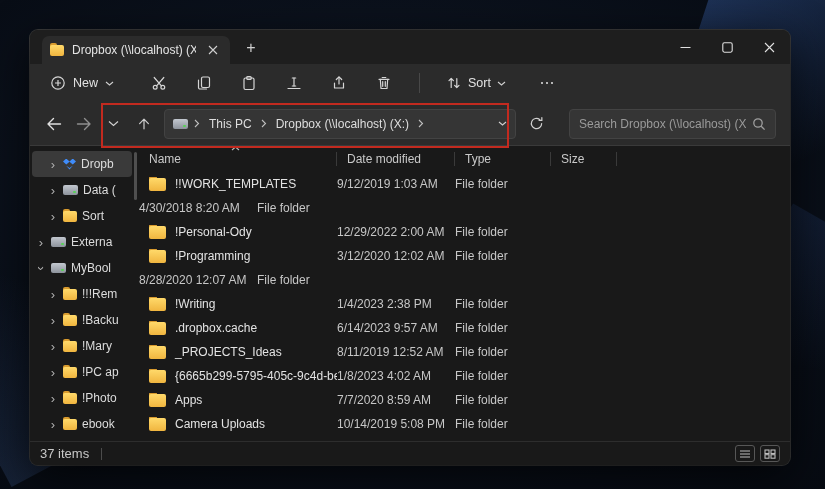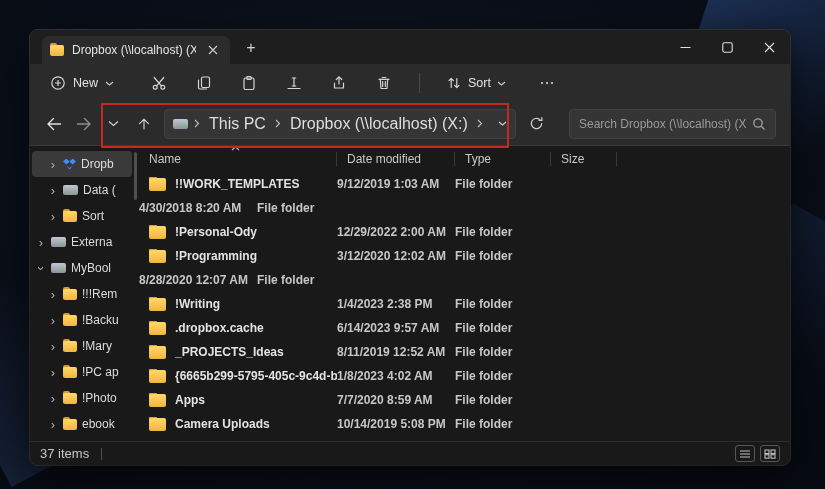--- a/index.html
+++ b/index.html
@@ -44,21 +44,21 @@
   .tb-sep { width: 1px; height: 20px; background: #484848; margin: 0 8px; }
   .tb-drop { display: flex; align-items: center; gap: 6px; padding: 0 9px; height: 30px; border-radius: 4px; }
   .tb-more { width: 34px; height: 30px; margin-left: 6px; }
 
   
   .navbar { height: 44px; background: #2b2b2b; border-bottom: 1px solid #3a3a3a;
     display: flex; align-items: center; padding: 0 10px; gap: 3px; flex: 0 0 auto; }
   .nav-btn { width: 27px; height: 27px; }
   .addr { width: 352px; height: 30px; background: #353535; border: 1px solid #434343; border-radius: 4px;
     display: flex; align-items: center; padding: 0 8px; gap: 6px; margin-left: 4px; }
-  .crumb { font-size: 16px; color: #dedede; white-space: nowrap; padding: 2px 3px; border-radius: 3px; }
+  .crumb { font-size: 12px; color: #dedede; white-space: nowrap; padding: 2px 3px; border-radius: 3px; }
   .addr-spacer { flex: 1; }
   .refresh-btn { width: 28px; height: 28px; margin-left: 3px; }
   .search { flex: 1; height: 30px; background: #353535; border: 1px solid #434343; border-radius: 4px;
     margin-left: 16px; margin-right: 4px; display: flex; align-items: center; padding: 0 9px; gap: 6px; }
   .search input { flex: 1; background: transparent; border: 0; outline: 0; color: #c4c4c4;
     font-size: 12px; font-family: inherit; min-width: 0; }
   .search input::placeholder { color: #9a9a9a; }
 
   .red-annotation { position: absolute; left: 71px; top: 73px; width: 408px; height: 45px;
     border: 2px solid #c22a1f; z-index: 60; pointer-events: none; }
@@ -92,21 +92,21 @@
     background: #4f4f4f; border-radius: 2px; }
 
   .filelist { flex: 1; display: flex; flex-direction: column; min-width: 0; }
   .cols { height: 26px; display: flex; align-items: center; flex: 0 0 auto; position: relative;
     font-size: 12px; color: #c9c9c9; }
   .col { height: 100%; display: flex; align-items: center; padding-left: 10px; position: relative; }
   .col::after { content: ''; position: absolute; right: 0; top: 6px; bottom: 6px; width: 1px; background: #3a3a3a; }
   .col.c1 { width: 198px; } .col.c2 { width: 118px; } .col.c3 { width: 96px; } .col.c4 { width: 66px; }
   .sort-caret { position: absolute; left: 92px; top: 0; }
 
-  .rows { flex: 1; overflow: hidden; font-weight: bold; }
+  .rows { flex: 1; overflow: hidden; }
   .frow { height: 24px; display: flex; align-items: center; font-size: 12px; }
   .fc-name { width: 198px; padding-left: 10px; display: flex; align-items: center; gap: 9px;
     color: #e3e3e3; white-space: nowrap; overflow: hidden; }
   .fc-date { width: 118px; color: #c7c7c7; white-space: nowrap; }
   .fc-type { width: 96px; color: #c7c7c7; }
   .fc-size { width: 66px; color: #c7c7c7; }
   .ficon { position: relative; width: 17px; height: 13px; flex: 0 0 auto; }
   .ficon::before { content: ''; position: absolute; left: 0; top: -2px; width: 8px; height: 5px;
     background: #d99b2e; border-radius: 2px 2px 0 0; }
   .ficon::after { content: ''; position: absolute; left: 0; top: 0; width: 17px; height: 13px;

